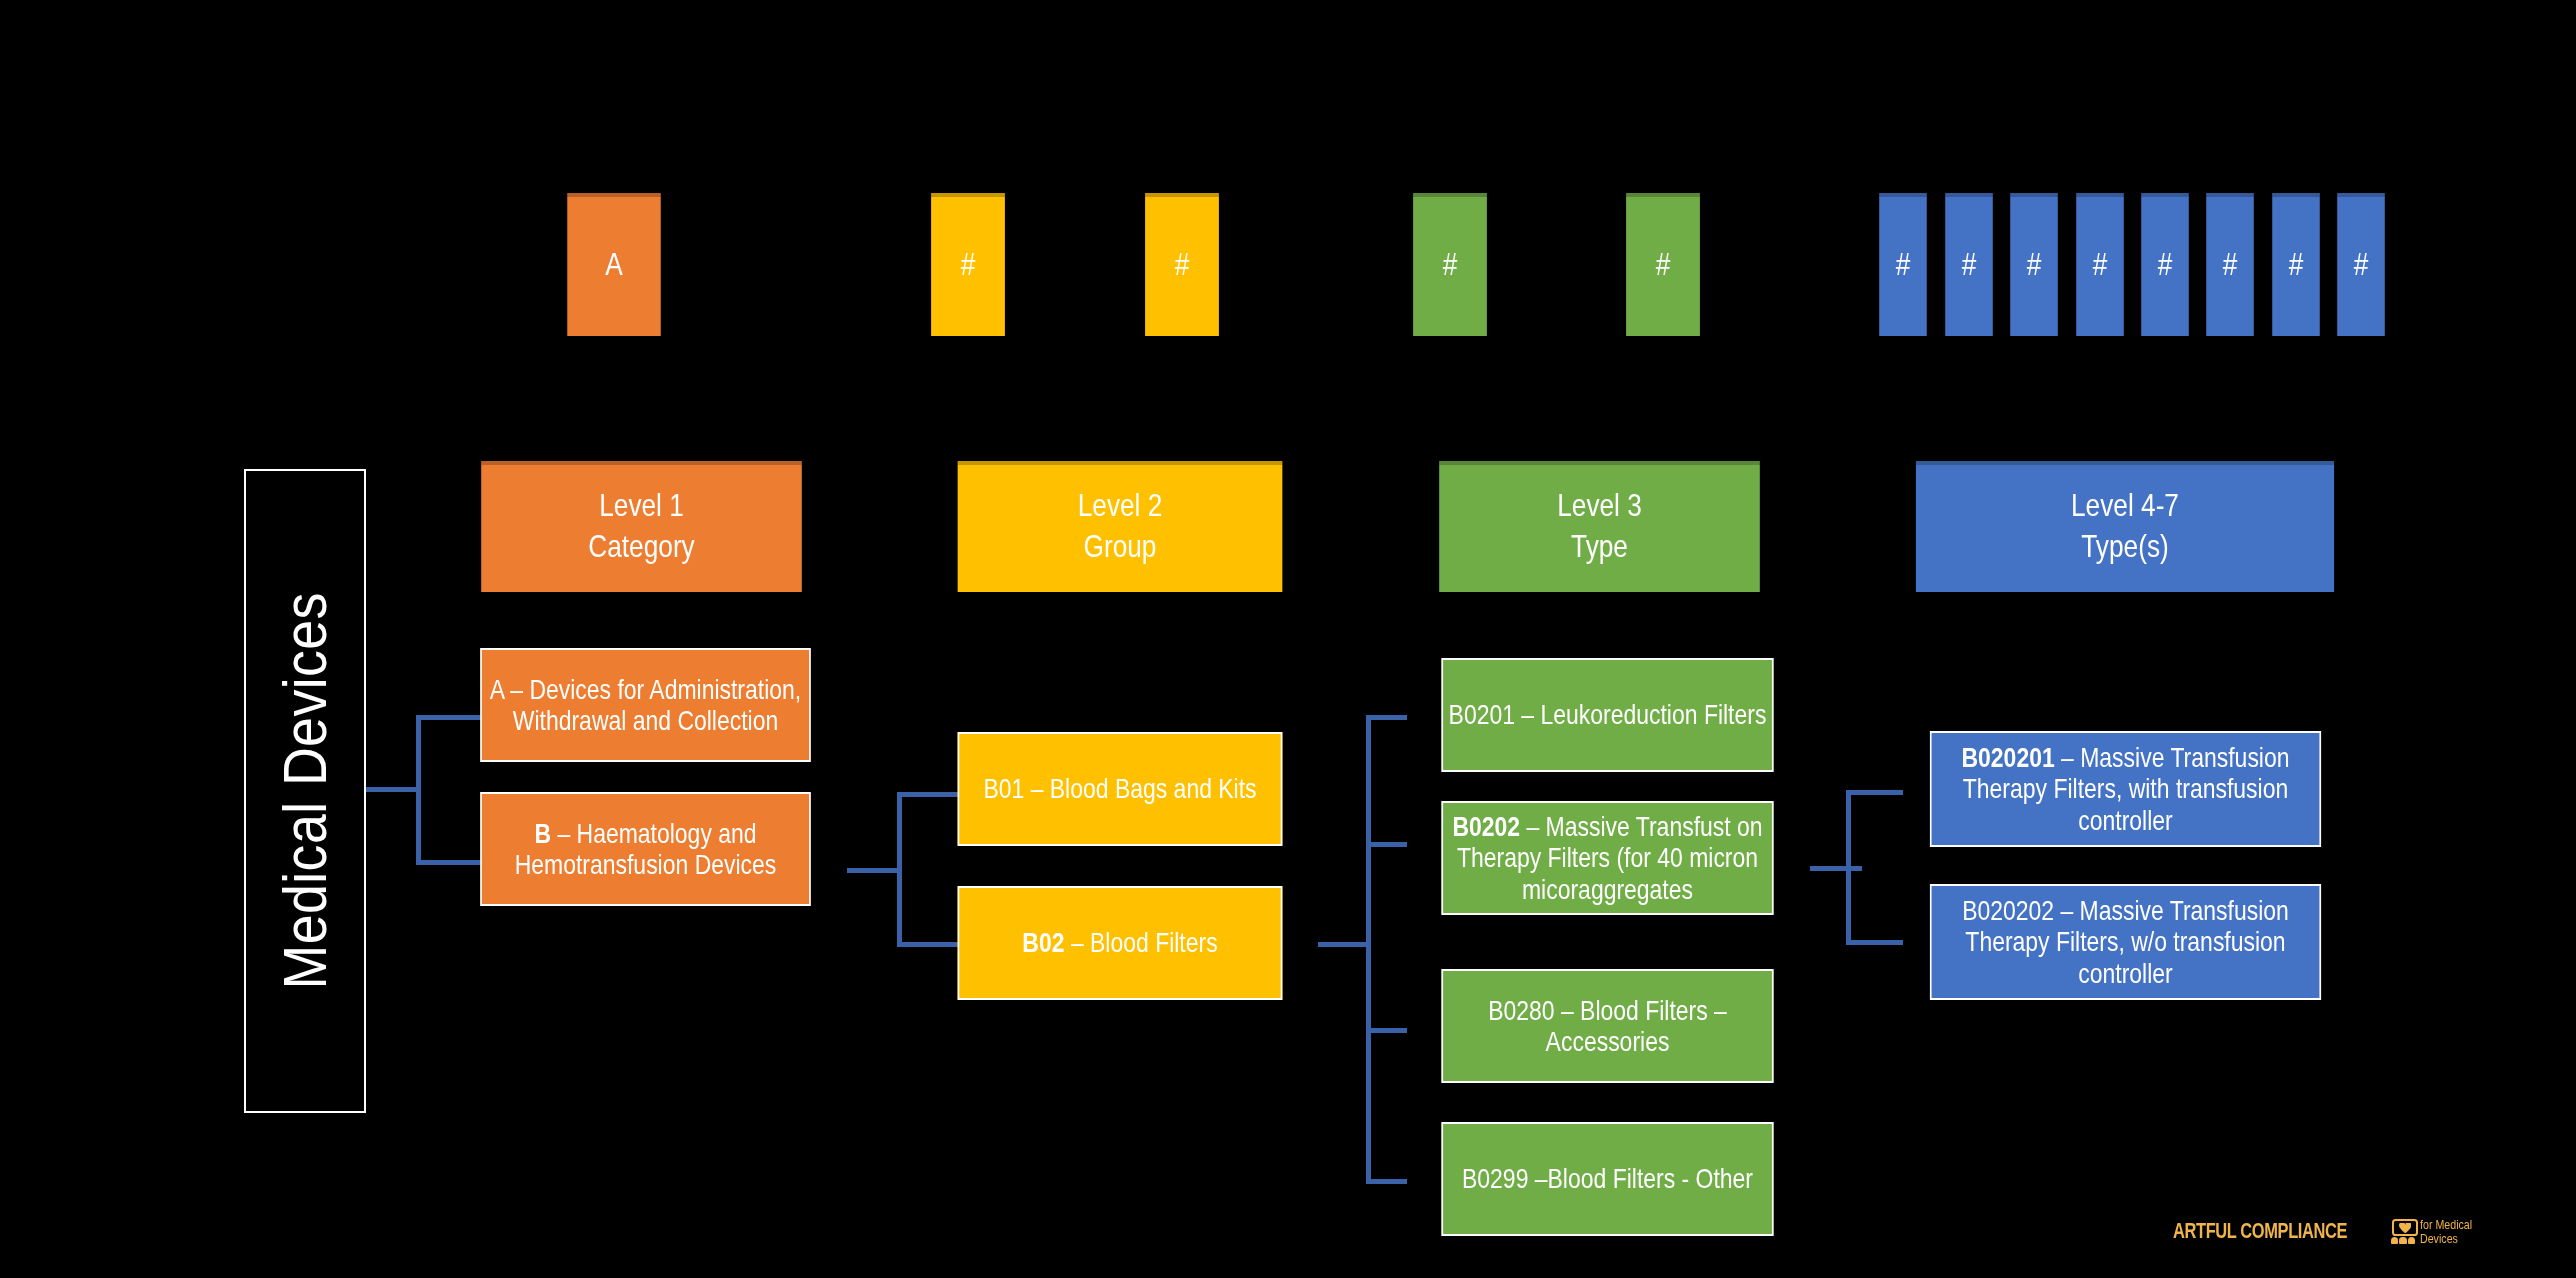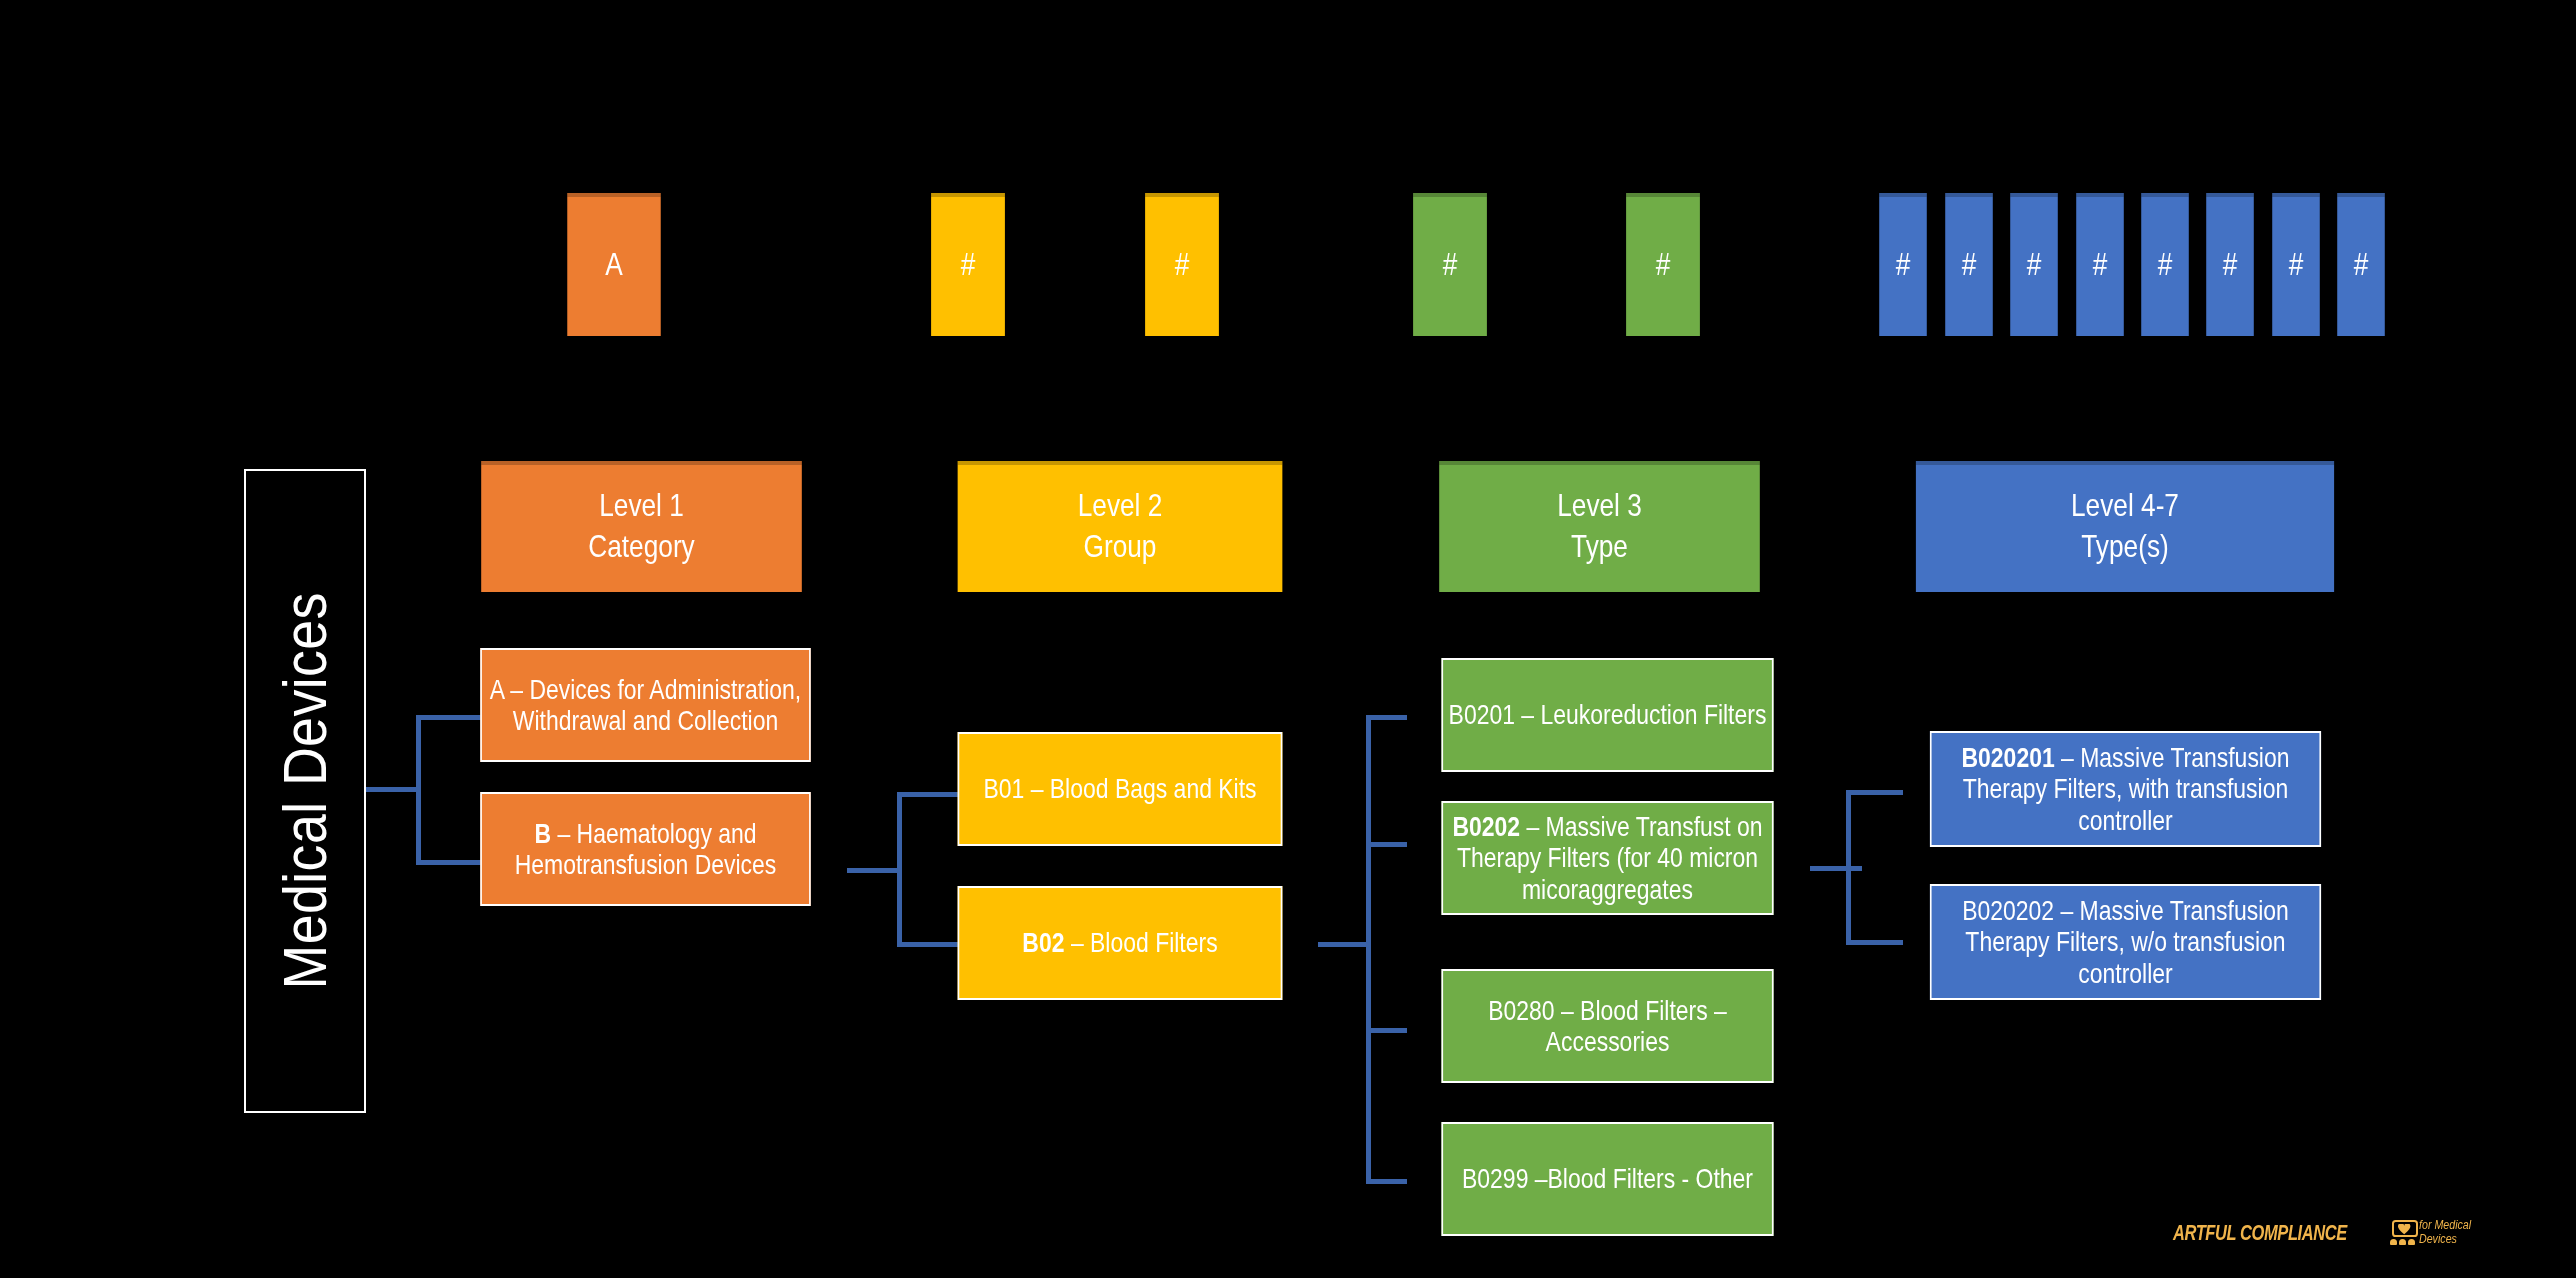--- a/index.html
+++ b/index.html
@@ -78,21 +78,21 @@
     color: #ffffff;
     font-size: 61px;
     letter-spacing: 0.5px;
     white-space: nowrap;
   }
 
   
   .conn { position: absolute; background: #3A62A8; }
 
   
-  #logo { position: absolute; display: flex; align-items: center; gap: 0; font-style: italic; }
+  #logo { position: absolute; display: flex; gap: 0; }
   #logo .wordmark {
     color: #F0B44B;
     font-size: 20.6px;
     font-weight: 700;
     letter-spacing: -0.5px;
     transform: scaleX(0.80) scaleY(1.06);
     transform-origin: left center;
     white-space: nowrap;
   }
   #logo .mark { position: relative; width: 29px; height: 25px; flex: 0 0 auto; }

